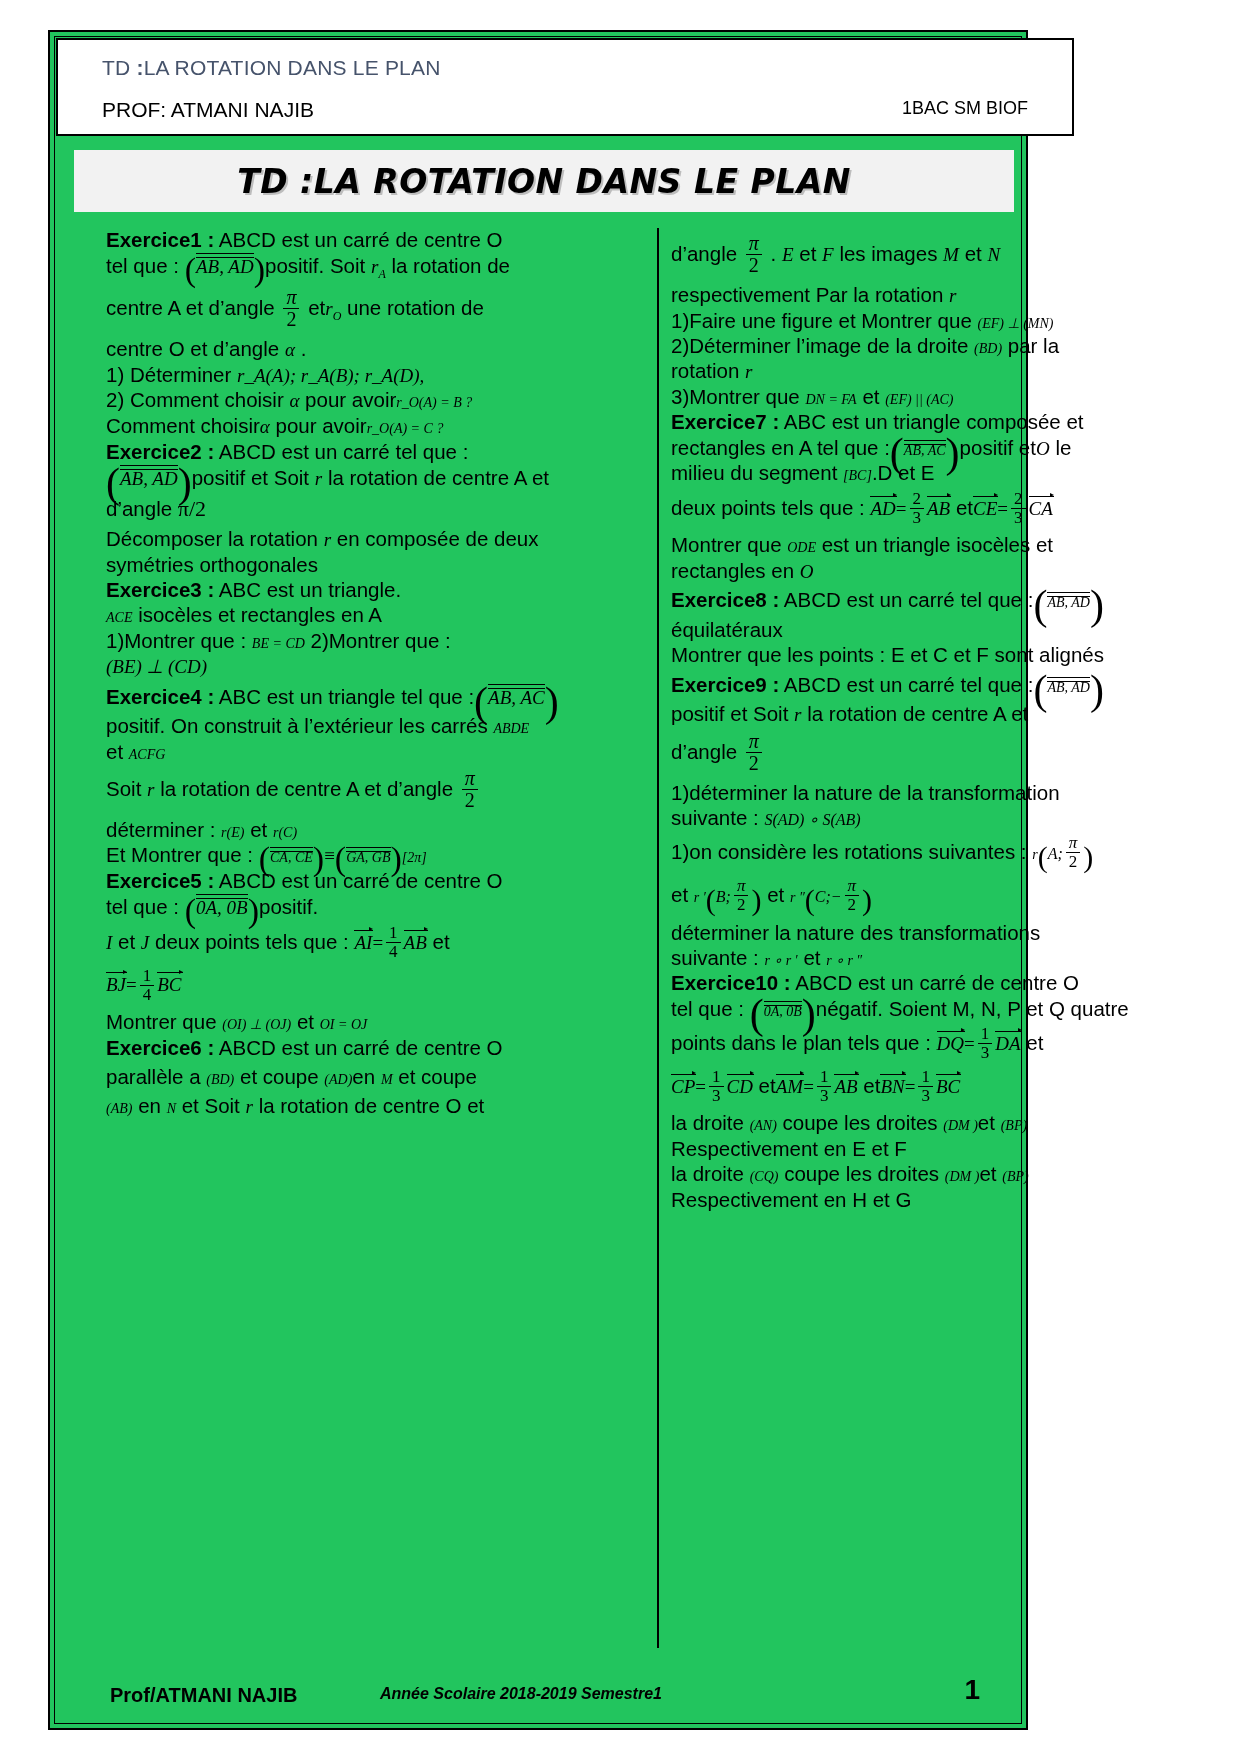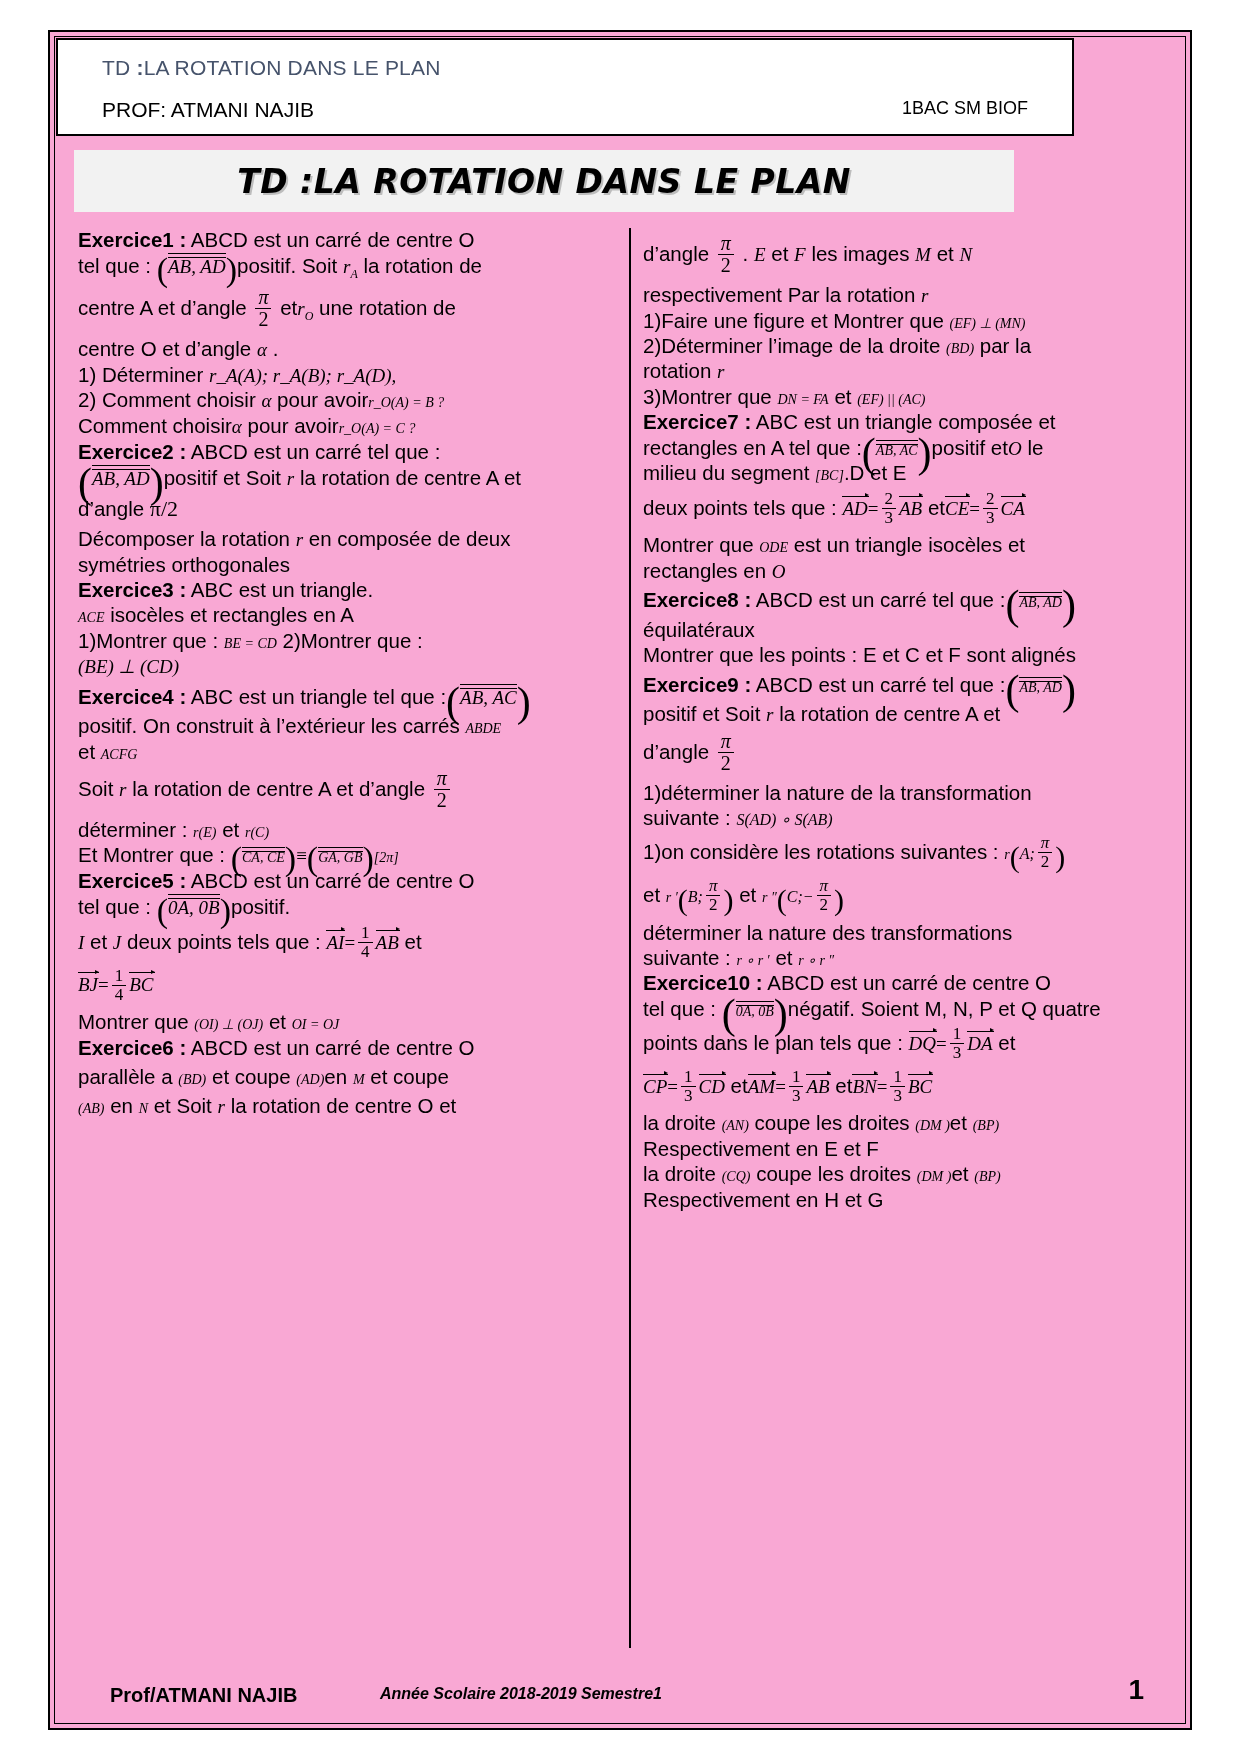--- a/index.html
+++ b/index.html
@@ -6,24 +6,24 @@
   body{
     width:1240px;height:1754px;
     background:#ffffff;
     font-family:"Liberation Sans", sans-serif;
     color:#000;
     -webkit-font-smoothing:antialiased;
   }
   .page{
     position:absolute;
     left:48px; top:30px;
-    width:1144px; height:1700px;
+    width:980px; height:1700px;
     border:2px solid #000;
     box-sizing:border-box;
-    background:#f9a8d4;
+    background:#22c55e;
     text-decoration:underline;
   }
   .page-inner{
     position:absolute;
     left:4px;top:4px;right:4px;bottom:4px;
     border:1px solid #000;
     box-sizing:border-box;
   }
   
   .hdr{
@@ -63,22 +63,23 @@
     font-size:33px;
     letter-spacing:.5px;
     color:#000;
     text-shadow:2px 2px 0 #bdbdbd;
     white-space:nowrap;
   }
 
   
   .cols{
     position:absolute;
-    left:20px; top:196px; width:1118px; height:1420px;
+    left:4px; top:196px; width:1118px; height:1420px;
     display:flex;
+    padding-left:44px;
   }
   .col{
     width:50%;
     box-sizing:border-box;
     padding:0 8px 0 8px;
     overflow:hidden;
   }
   .col.right{ border-left:2px solid #000; padding-left:12px;}
 
   .ln{

